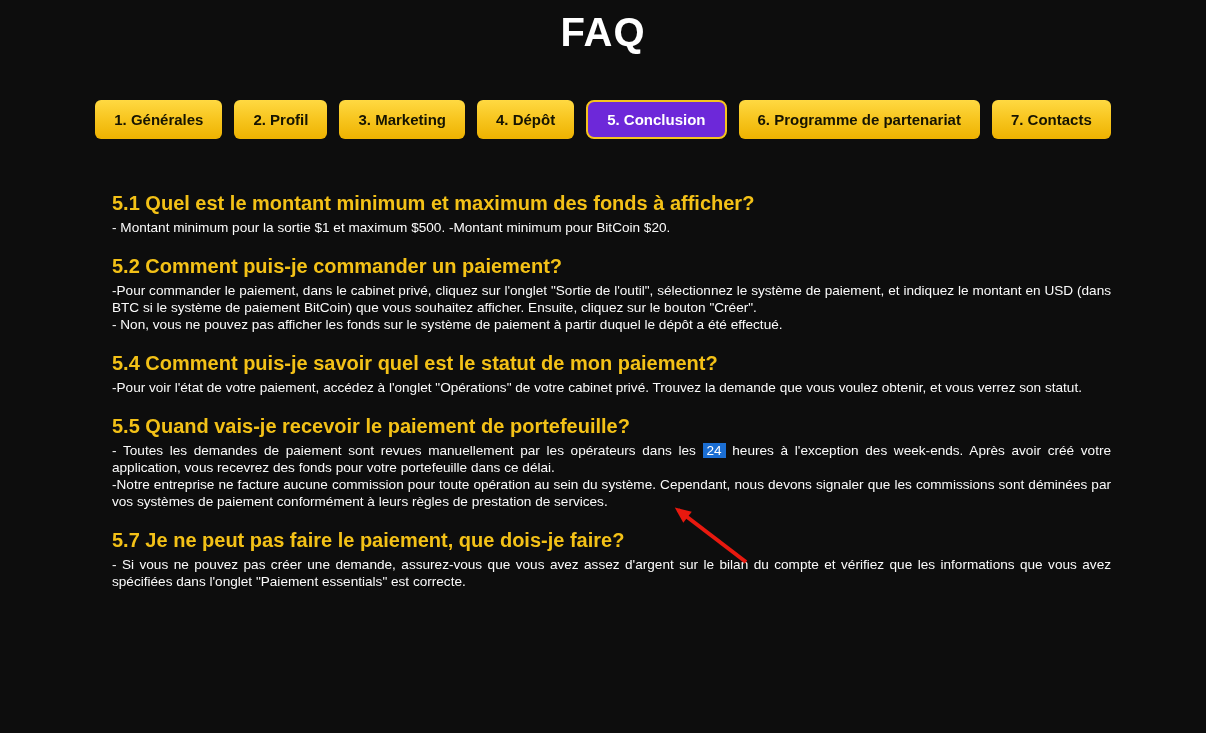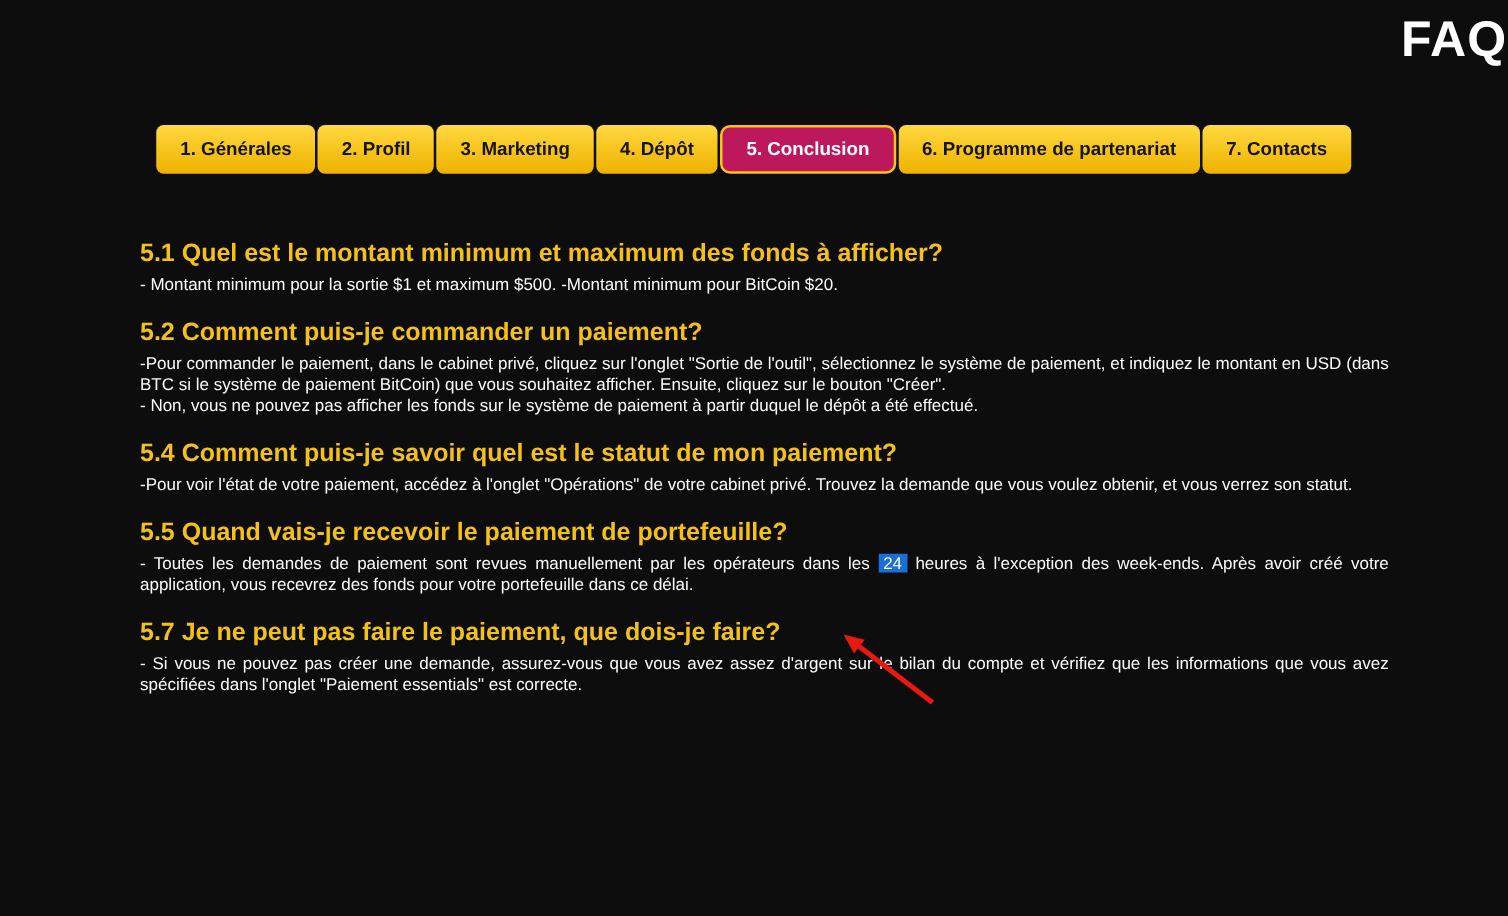--- a/index.html
+++ b/index.html
@@ -6,50 +6,50 @@
   html,body { margin:0; padding:0; }
   body {
     width:1206px; height:733px;
     background:#0d0d0d;
     color:#ffffff;
     font-family:"Liberation Sans", sans-serif;
     overflow:hidden;
     position:relative;
   }
   .page-title {
-    text-align:right;
+    text-align:center;
     font-size:40px;
     font-weight:700;
     margin:10px 0 0 0;
     letter-spacing:1px;
     color:#ffffff;
   }
   .tabs {
     display:flex;
     justify-content:center;
     align-items:center;
-    gap:2px;
+    gap:12px;
     margin-top:45px;
   }
   .tab {
     background:linear-gradient(180deg,#ffd942 0%,#f7c51e 50%,#eeb200 100%);
     color:#161402;
     font-family:"Liberation Sans", sans-serif;
     font-weight:700;
     font-size:15px;
     padding:0 19px;
     height:39px;
     line-height:39px;
     border:none;
     border-radius:6px;
     cursor:pointer;
     white-space:nowrap;
   }
   .tab.active {
-    background:#be185d;
+    background:#6d28d9;
     color:#ffffff;
     border:2px solid #f6c41d;
     border-radius:8px;
     line-height:35px;
   }
   .content {
     width:999px;
     margin-left:112px;
     margin-top:52px;
   }
@@ -107,20 +107,21 @@
   </div>
   <div class="faq-section">
     <h2>5.4 Comment puis-je savoir quel est le statut de mon paiement?</h2>
     <p>-Pour voir l'état de votre paiement, accédez à l'onglet "Opérations" de votre cabinet privé. Trouvez la demande que vous voulez obtenir, et vous verrez son statut.</p>
   </div>
   <div class="faq-section">
     <h2>5.5 Quand vais-je recevoir le paiement de portefeuille?</h2>
     <p><span>- Toutes les demandes de paiement sont revues manuellement par les opérateurs dans les </span><span class="hl" id="hl24" style="background: rgb(27, 110, 211);">24</span><span> heures à l'exception des week-ends. Après avoir créé votre application, vous recevrez des fonds pour votre portefeuille dans ce délai.</span></p>
   </div>
   <div class="faq-section">
+    <p>-Notre entreprise ne facture aucune commission pour toute opération au sein du système. Cependant, nous devons signaler que les commissions sont déminées par vos systèmes de paiement conformément à leurs règles de prestation de services.</p>
   </div>
   <div class="faq-section">
     <h2>5.7 Je ne peut pas faire le paiement, que dois-je faire?</h2>
     <p>- Si vous ne pouvez pas créer une demande, assurez-vous que vous avez assez d'argent sur le bilan du compte et vérifiez que les informations que vous avez spécifiées dans l'onglet "Paiement essentials" est correcte.</p>
   </div>
 </div>
 
 <svg id="arrow-svg" width="90" height="70" viewBox="0 0 90 70" style="left: 665.972px; top: 500px;">
   <defs>
     <marker id="ah" markerUnits="userSpaceOnUse" markerWidth="18" markerHeight="16" refX="13" refY="8" orient="auto">

